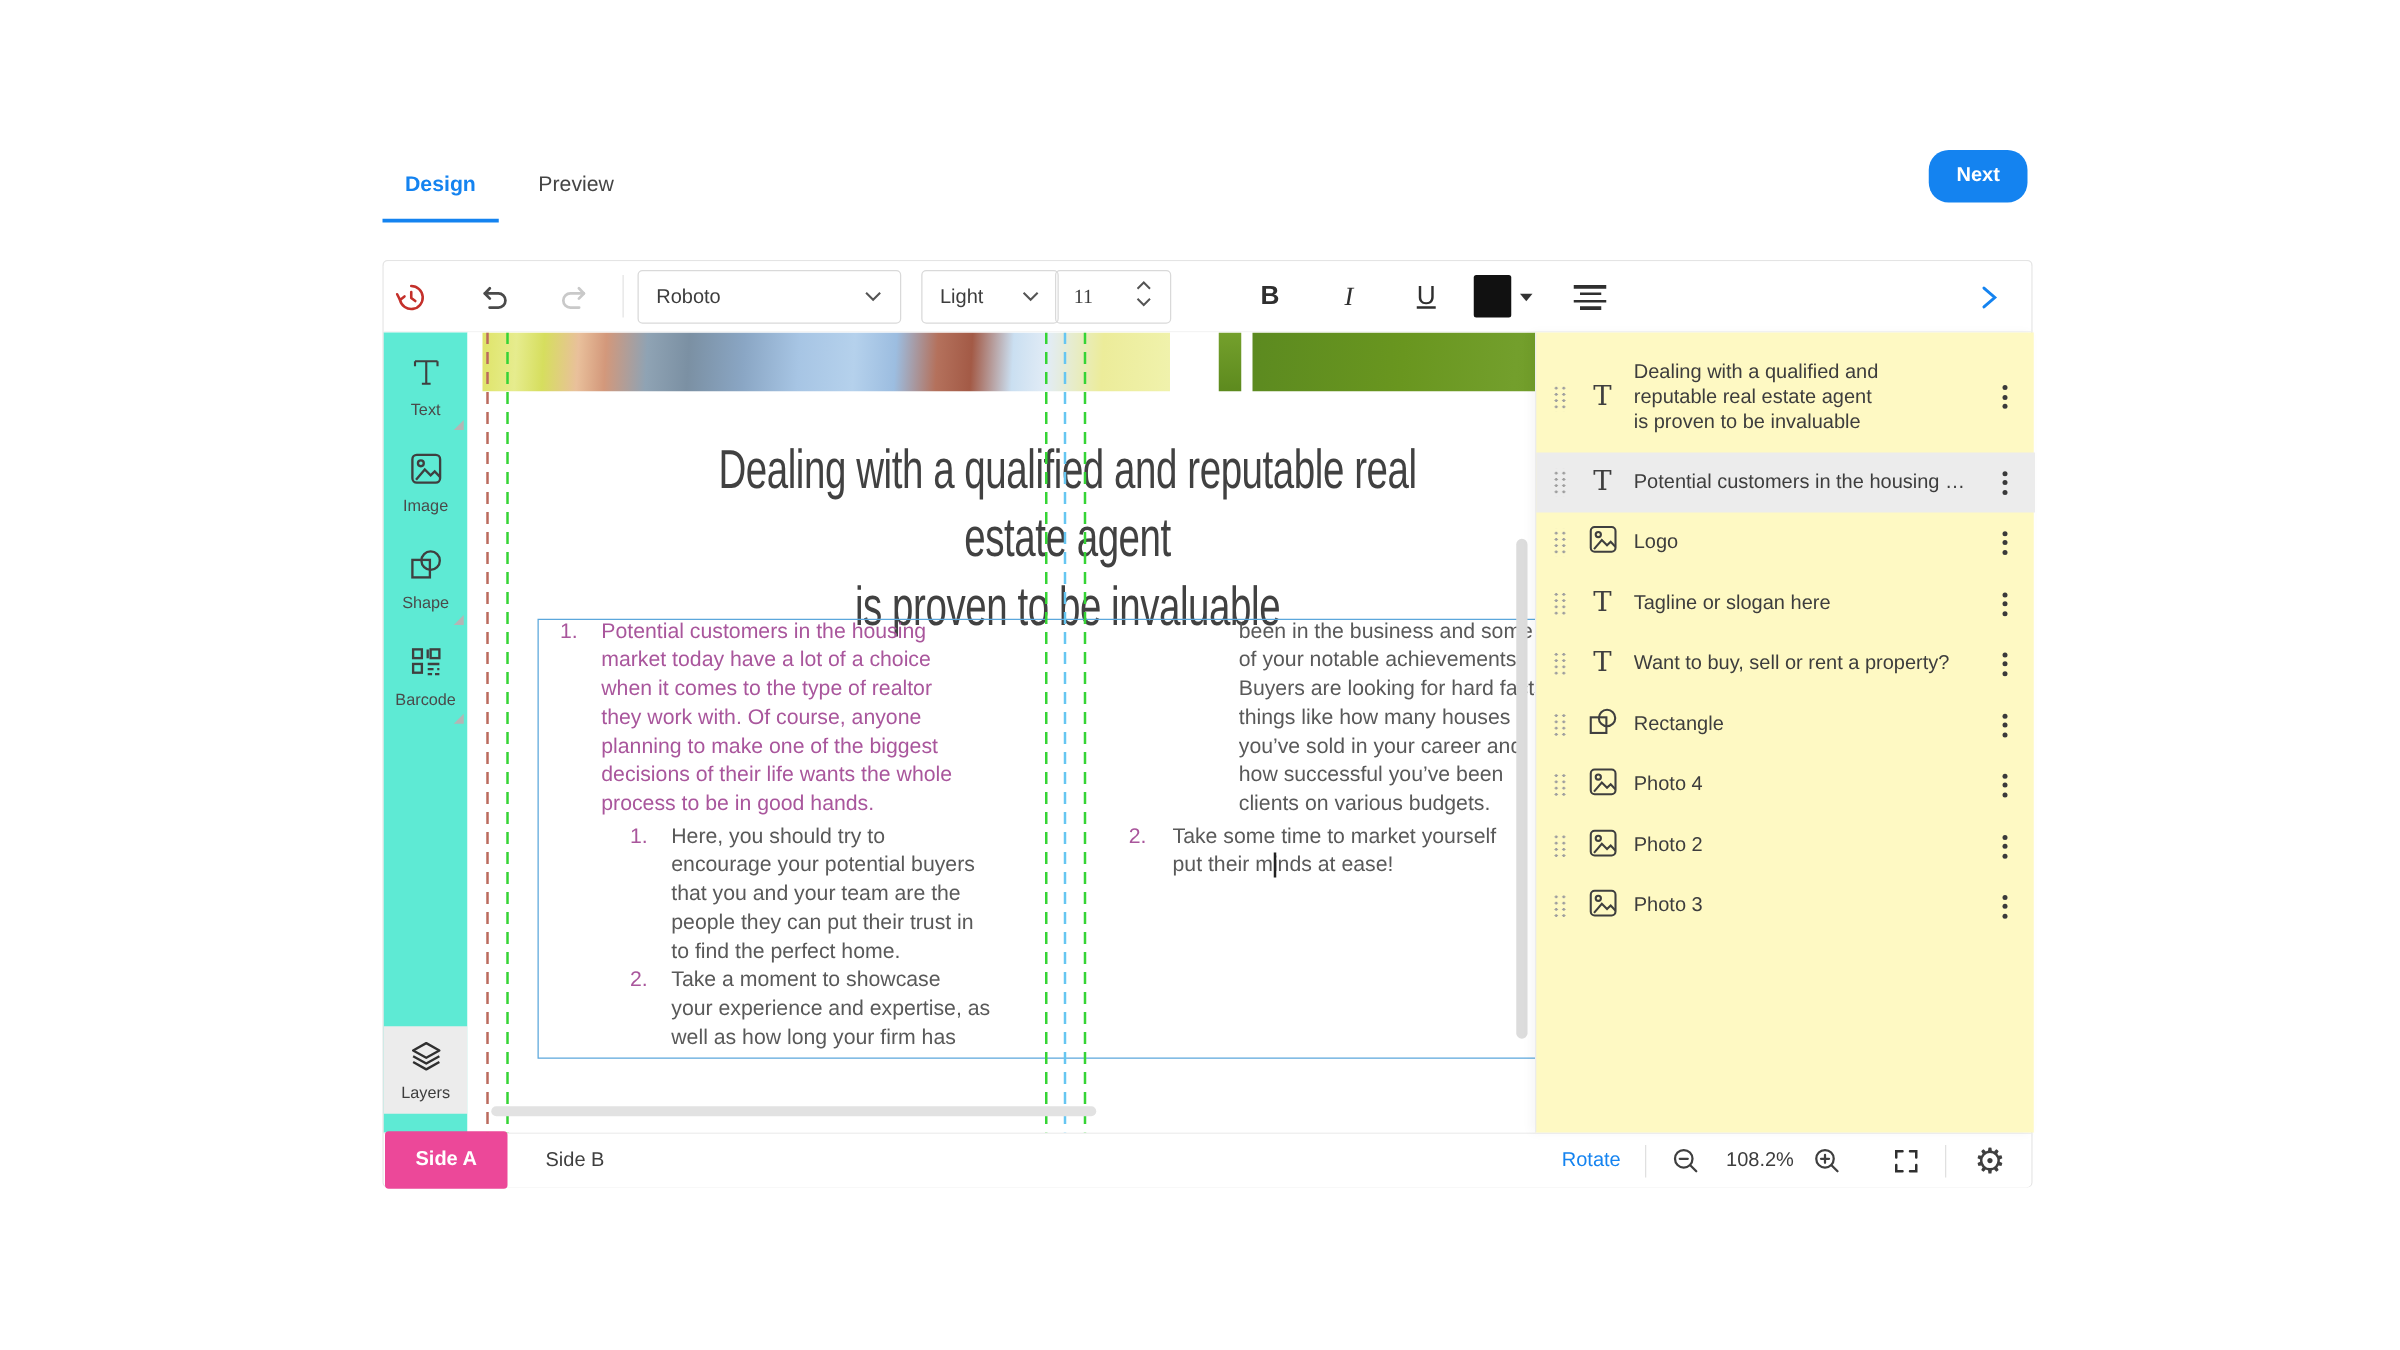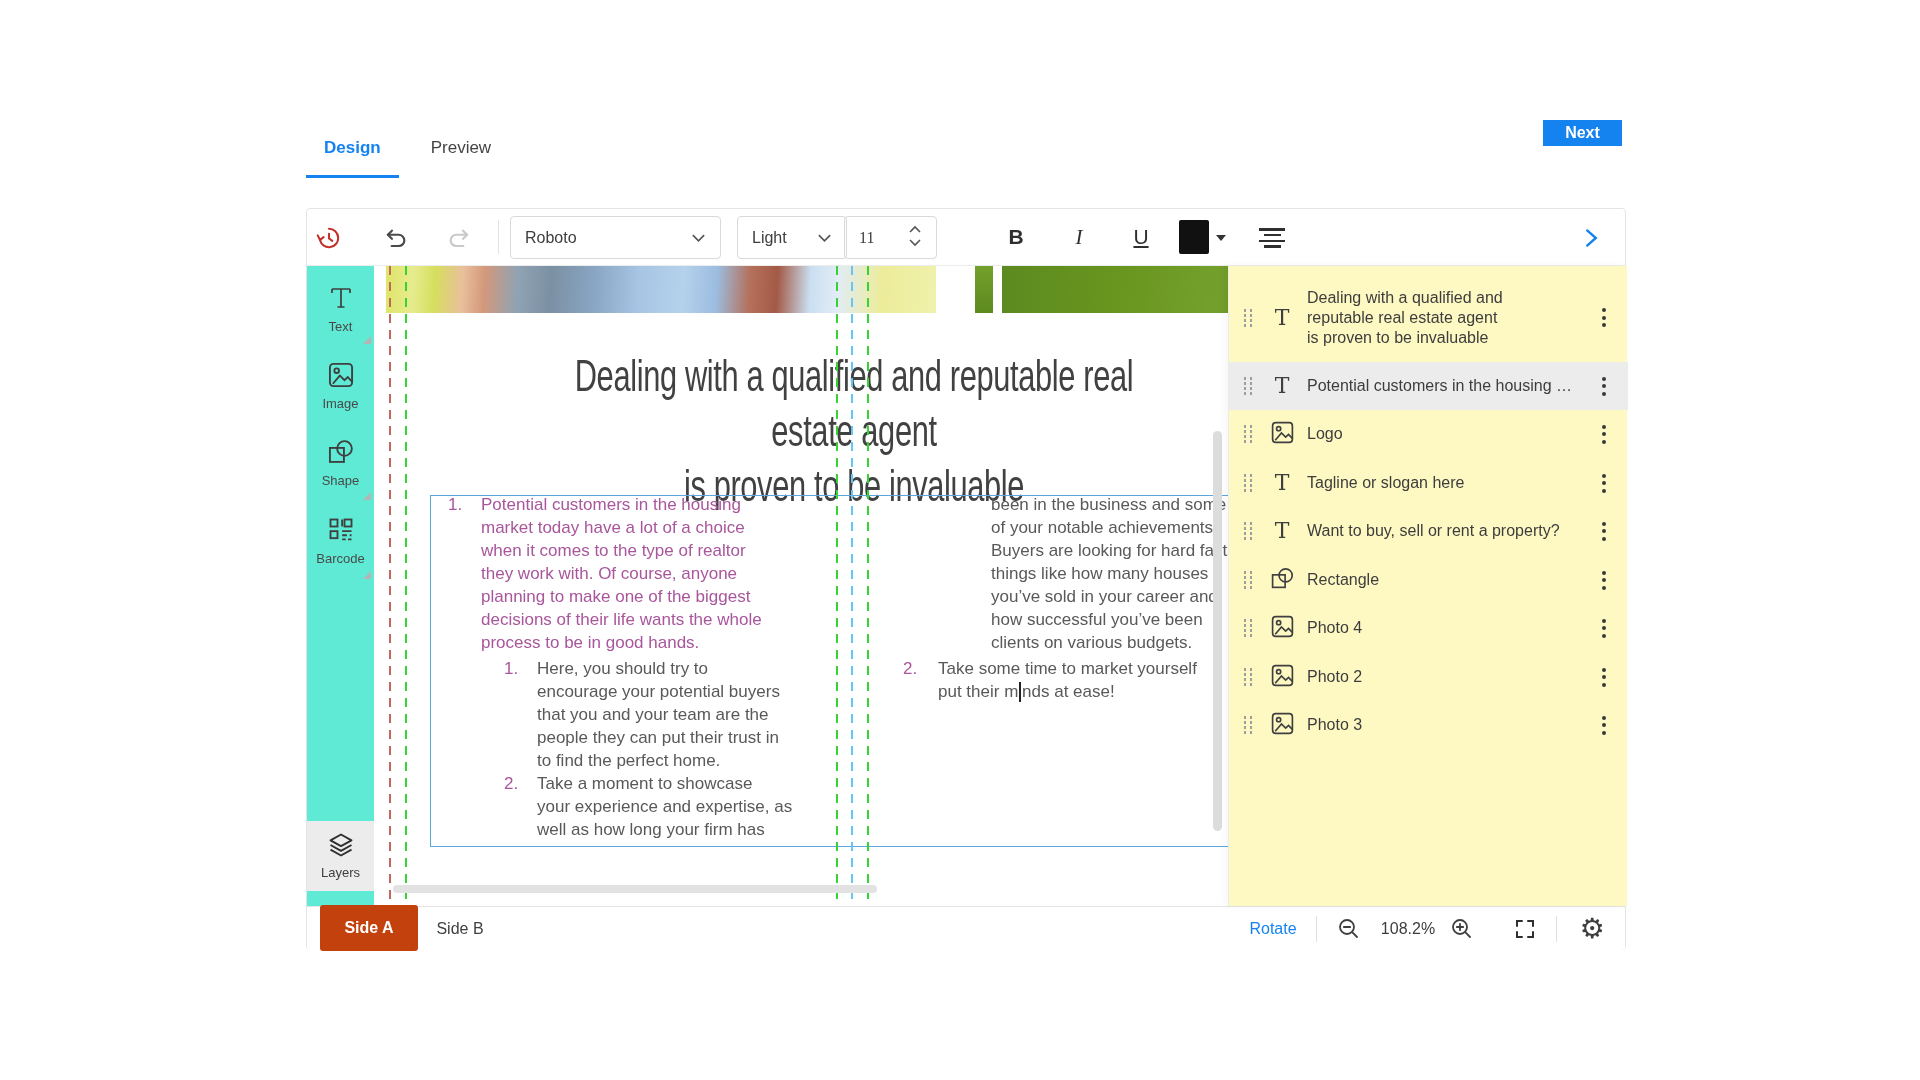--- a/index.html
+++ b/index.html
@@ -8,23 +8,23 @@
     width:1920px; height:1080px; position:relative; background:#fff;
     font-family:"Liberation Sans", sans-serif; color:#3d3d3d; overflow:hidden;
   }
 
   
   .tabbar { position:absolute; left:306px; top:120px; height:58px; display:flex; }
   .tab { height:58px; padding:0 18px; display:flex; align-items:flex-start; padding-top:18px;
          font-size:17px; cursor:pointer; }
   .tab.active { color:#1483f0; font-weight:bold; border-bottom:3px solid #1483f0; }
   .tab.inactive { color:#454545; margin-left:14px; }
-  .next-btn { position:absolute; left:1543px; top:120px; width:79px; height:26px;
+  .next-btn { position:absolute; left:1543px; top:120px; width:79px; height:42px;
     background:#1483f0; color:#fff; font-size:16px; font-weight:bold; border:none;
-    border-radius:0; display:flex; align-items:center; justify-content:center; cursor:pointer; }
+    border-radius:16px; display:flex; align-items:center; justify-content:center; cursor:pointer; }
 
   
   .editor { position:absolute; left:306px; top:208px; width:1320px; height:742px;
     background:#fff; border:1px solid #e4e4e4; border-radius:4px; }
 
   
   .toolbar { position:absolute; left:0; top:0; width:1318px; height:57px;
     border-bottom:1px solid #ececec; background:#fff; border-radius:4px 4px 0 0; }
   .tb { position:absolute; display:flex; align-items:center; justify-content:center; }
   .tb svg { display:block; }
@@ -106,23 +106,23 @@
   .ticon::before { content:"T"; }
   .llabel { margin-left:12px; font-size:16px; color:#3d3d3d; width:292px;
     white-space:nowrap; overflow:hidden; }
   .llabel.multi { white-space:pre-line; line-height:20px; }
   .kebab { margin-left:auto; margin-right:18px; display:flex; flex-direction:column; gap:3.5px; padding:4px; cursor:pointer; }
   .kebab i { width:4px; height:4px; border-radius:50%; background:#3a3a3a; display:block; }
 
   
   .bottombar { position:absolute; left:0; top:697px; width:1318px; height:44px;
     border-top:1px solid #e4e4e4; background:#fff; border-radius:0 0 4px 4px; }
-  .sideA { position:absolute; left:1px; top:-2px; width:98px; height:46px; background:#c2410c;
+  .sideA { position:absolute; left:1px; top:-2px; width:98px; height:46px; background:#ec4899;
     color:#fff; font-size:16px; font-weight:bold; border:none; border-radius:3px;
-    display:flex; align-items:center; justify-content:center; cursor:pointer;margin-left:12px; }
+    display:flex; align-items:center; justify-content:center; cursor:pointer; }
   .sideB { position:absolute; left:108px; top:0; width:90px; height:44px; font-size:16px; color:#3f3f3f;
     display:flex; align-items:center; justify-content:center; cursor:pointer; }
   .bb { position:absolute; top:0; height:44px; display:flex; align-items:center; justify-content:center; }
   .bsep { position:absolute; top:9px; width:1px; height:26px; background:#e0e0e0; }
   .rotate { color:#1483f0; font-size:16px; cursor:pointer; }
   .zoomtxt { font-size:16px; color:#3d3d3d; }
   .gear { font-family:"DejaVu Sans", sans-serif; font-size:28px; color:#3f3f3f; line-height:28px; cursor:pointer; }
 </style>
 </head>
 <body>

